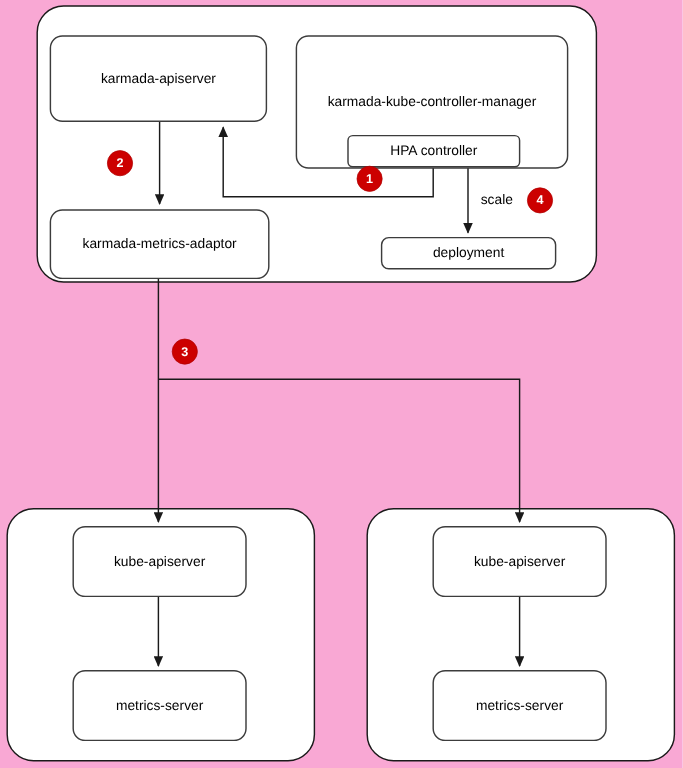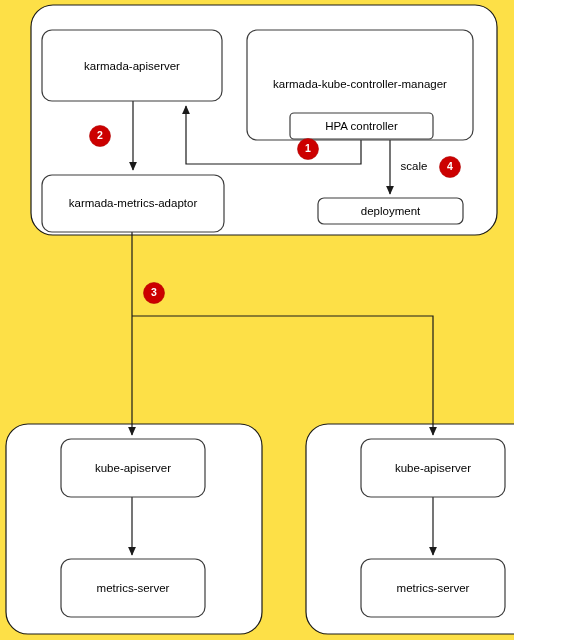--- a/index.html
+++ b/index.html
@@ -6,23 +6,23 @@
   html, body {
     margin: 0;
     padding: 0;
     background: #ffffff;
   }
   body {
     font-family: "Liberation Sans", sans-serif;
   }
   #diagram-root {
     position: relative;
-    width: 514px;
+    width: 569px;
     height: 640px;
-    background: #fde047;
+    background: #f9a8d4;
     overflow: hidden;
   }
   svg#diagram-svg {
     display: block;
     width: 569px;
     height: 640px;
   }
   .container-box {
     fill: #ffffff;
     stroke: #1a1a1a;

